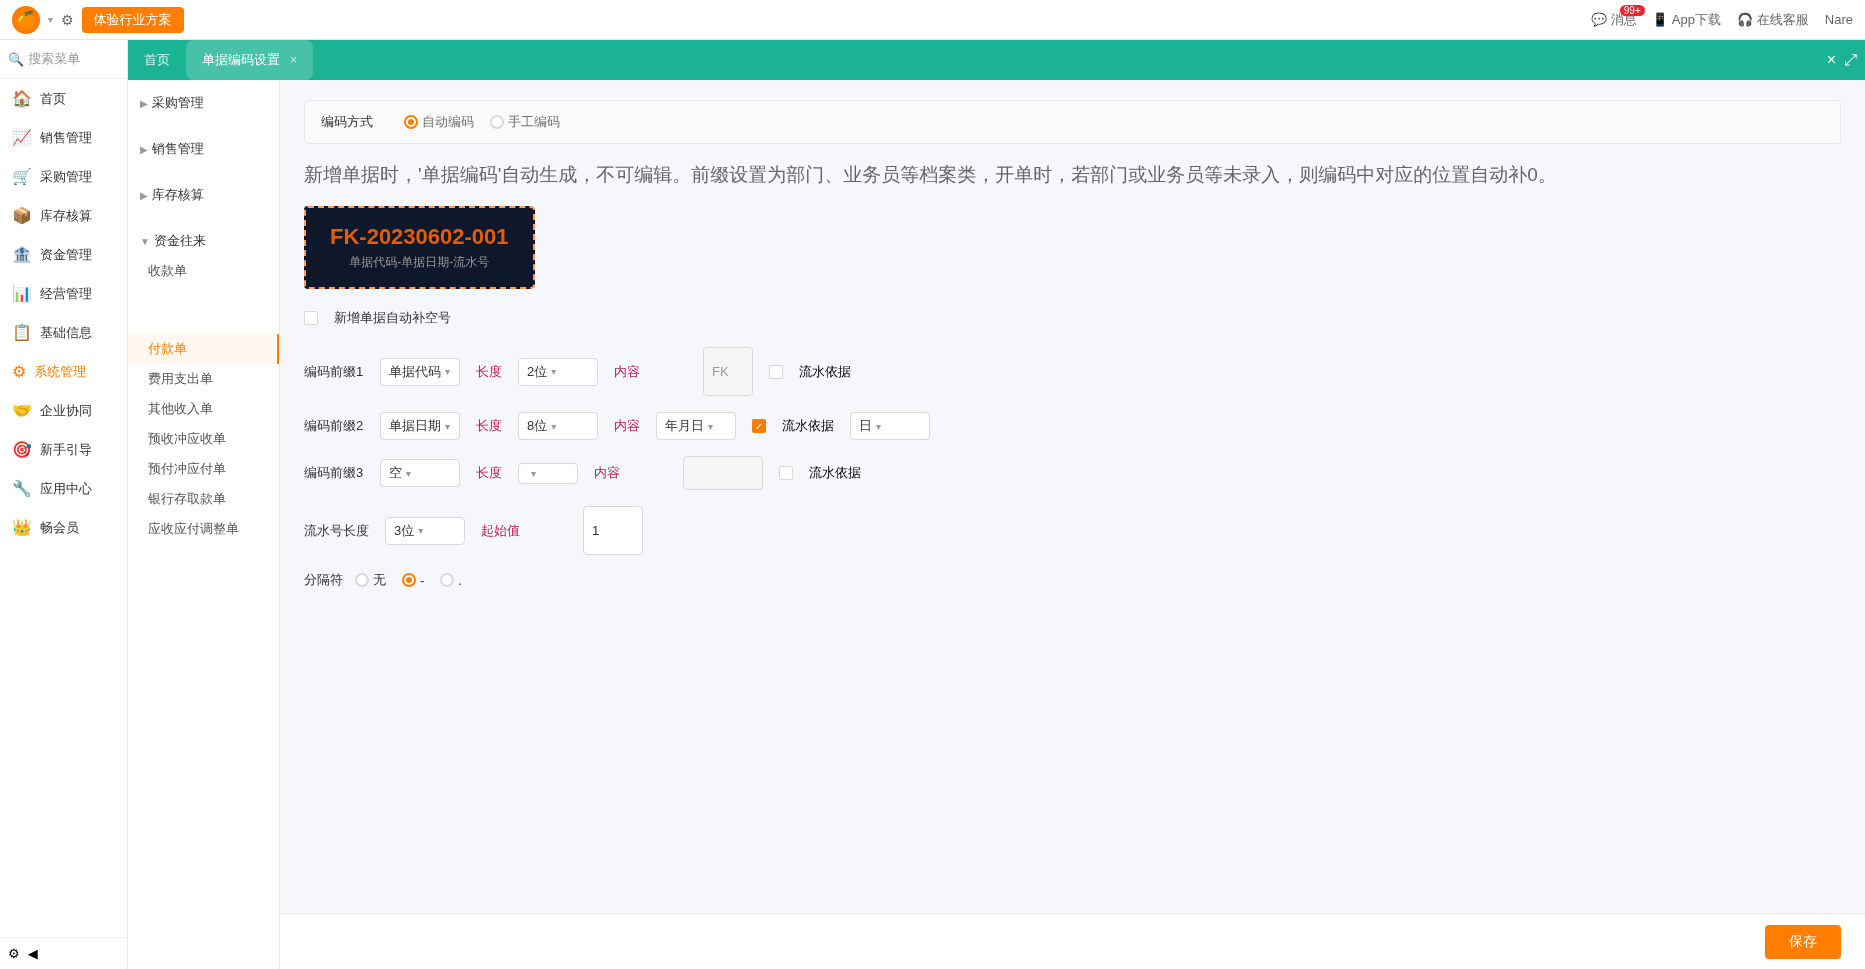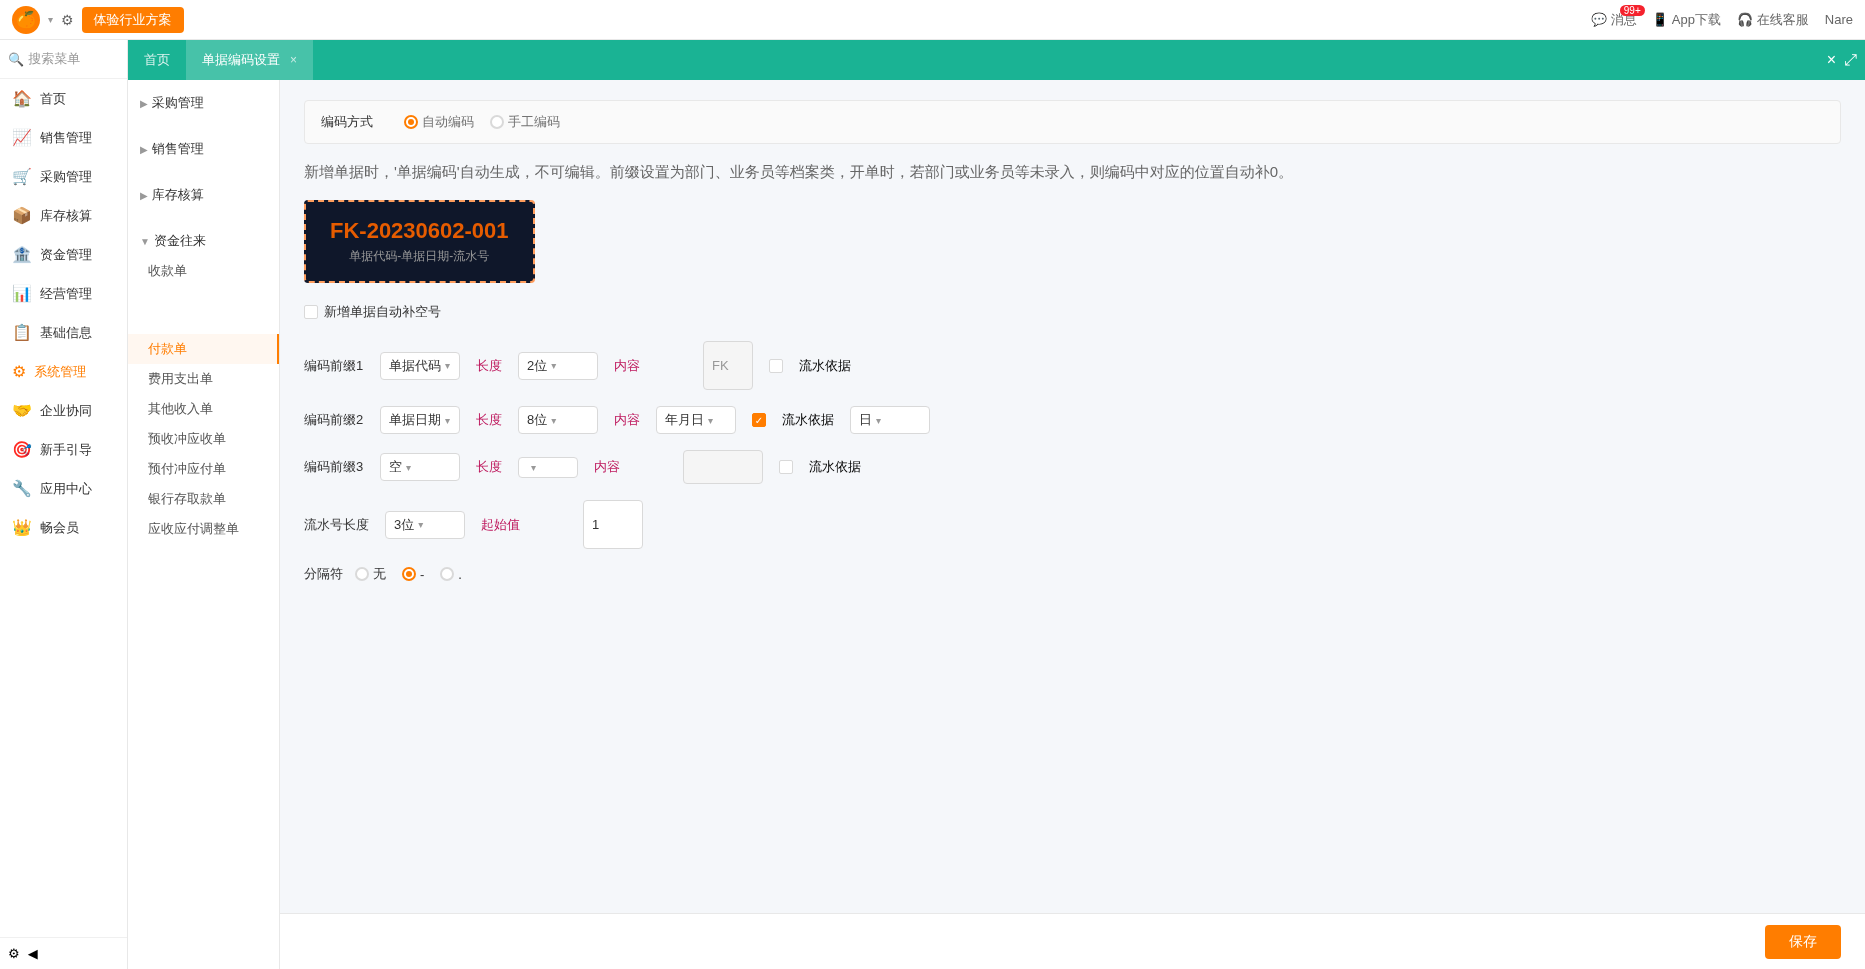--- a/index.html
+++ b/index.html
@@ -85,20 +85,21 @@
       padding: 0 16px;
       cursor: pointer;
       font-size: 13px;
       color: rgba(255,255,255,0.85);
       gap: 6px;
     }
     .tab-item.active {
       background: rgba(255,255,255,0.2);
       color: white;
       font-weight: 500;
+      border-radius: 8px;
     }
     .tab-close { font-size: 12px; color: rgba(255,255,255,0.7); cursor: pointer; margin-left: 4px; }
     .tab-bar-actions { margin-left: auto; display: flex; align-items: center; padding-right: 8px; gap: 8px; }
     .tab-bar-actions span { color: white; cursor: pointer; font-size: 16px; }
 
     
     .inner-layout { display: flex; flex: 1; overflow: hidden; }
 
     
     .second-sidebar {
@@ -174,40 +175,40 @@
       width: 6px; height: 6px;
       border-radius: 50%;
       background: #ff7d00;
       position: absolute;
       top: 2px; left: 2px;
     }
 
     
     .info-text {
       color: #666;
-      font-size: 15px;
+      font-size: 19px;
       margin-bottom: 16px;
       line-height: 1.6;
     }
 
     
     .preview-box {
       border: 2px dashed #ff9d5c;
       background: #0f172a;
       border-radius: 4px;
       padding: 16px 24px;
       display: inline-block;
       margin-bottom: 20px;
       text-align: center;
     }
     .preview-code { font-size: 22px; font-weight: bold; color: #e65c00; }
     .preview-desc { font-size: 12px; color: #999; margin-top: 4px; }
 
     
-    .checkbox-row { display: flex; align-items: center; gap: 6px; margin-bottom: 20px; font-size: 13px; color: #333; }
+    .checkbox-row { display: flex; align-items: center; gap: 16px; margin-bottom: 20px; font-size: 13px; color: #333; }
     .checkbox-box {
       width: 14px; height: 14px;
       border: 1px solid #d9d9d9;
       border-radius: 2px;
       background: white;
       cursor: pointer;
     }
     .checkbox-box.checked { background: #ff7d00; border-color: #ff7d00; display: flex; align-items: center; justify-content: center; color: white; font-size: 10px; }
 
     

